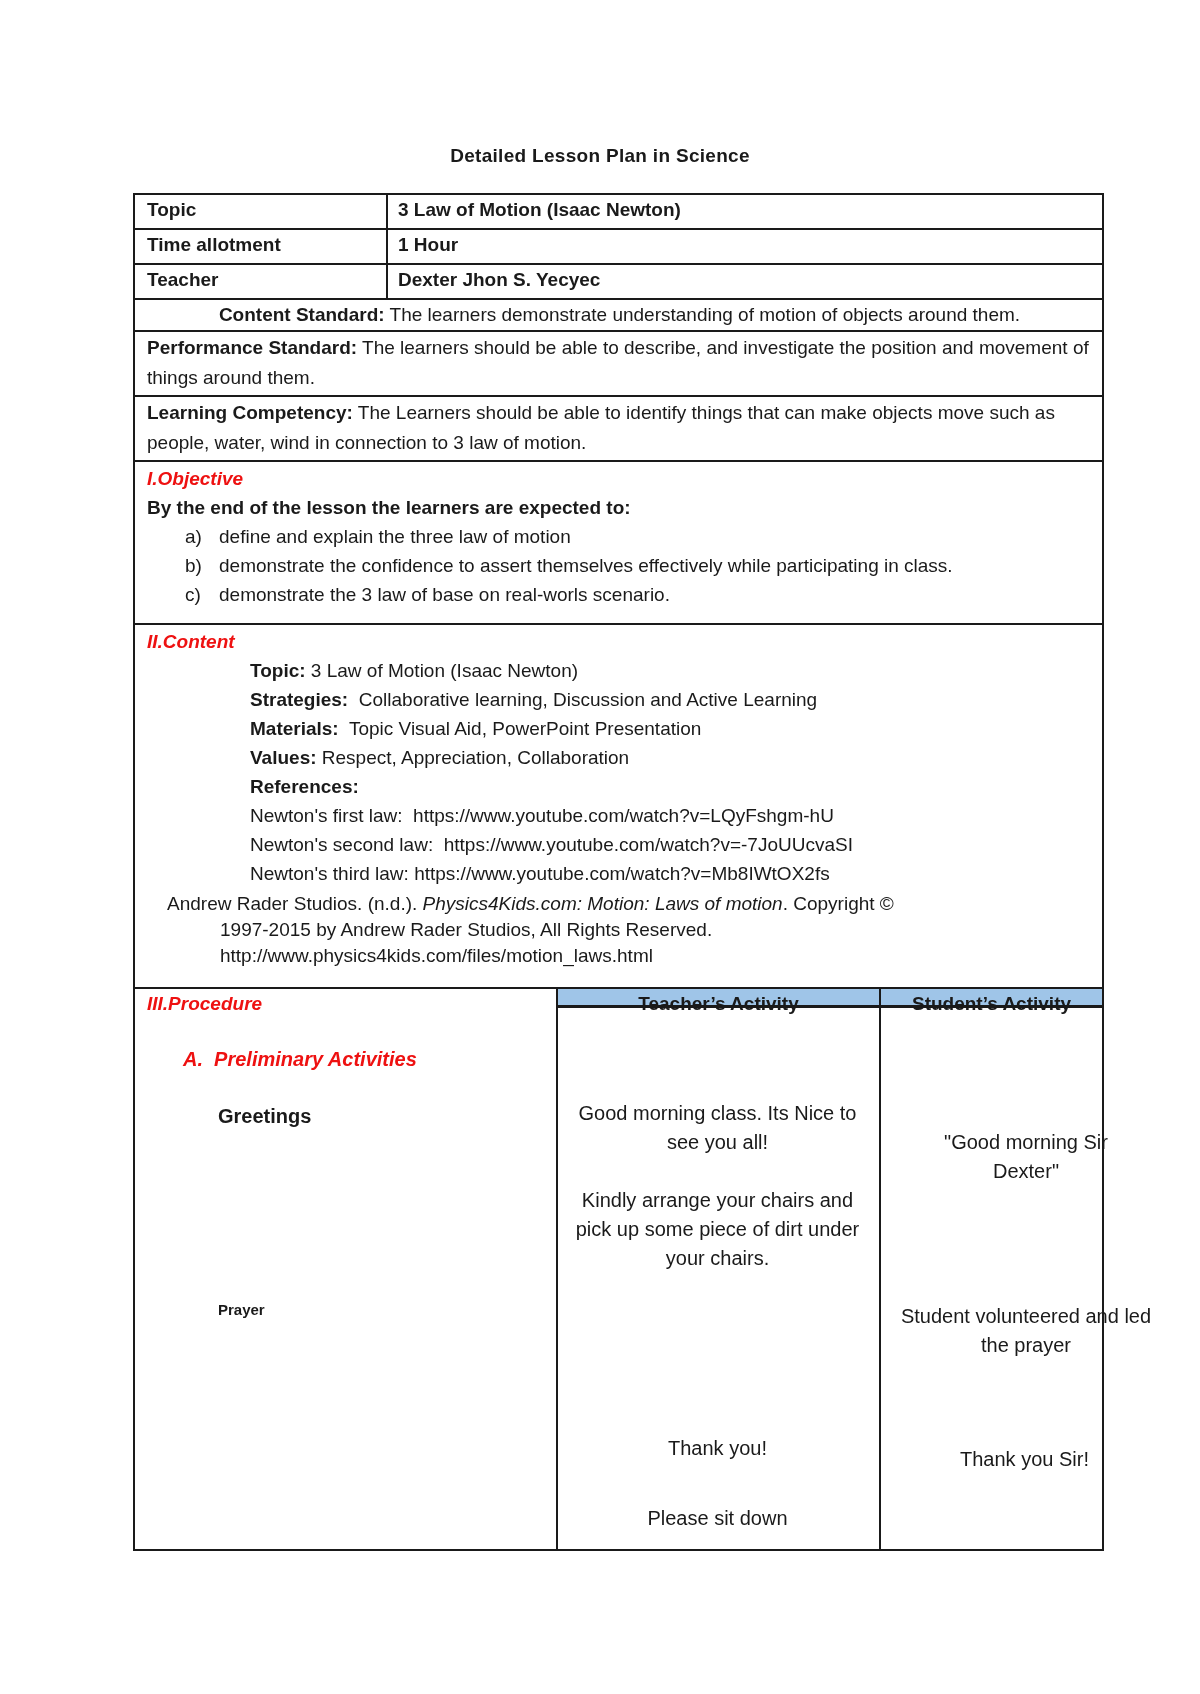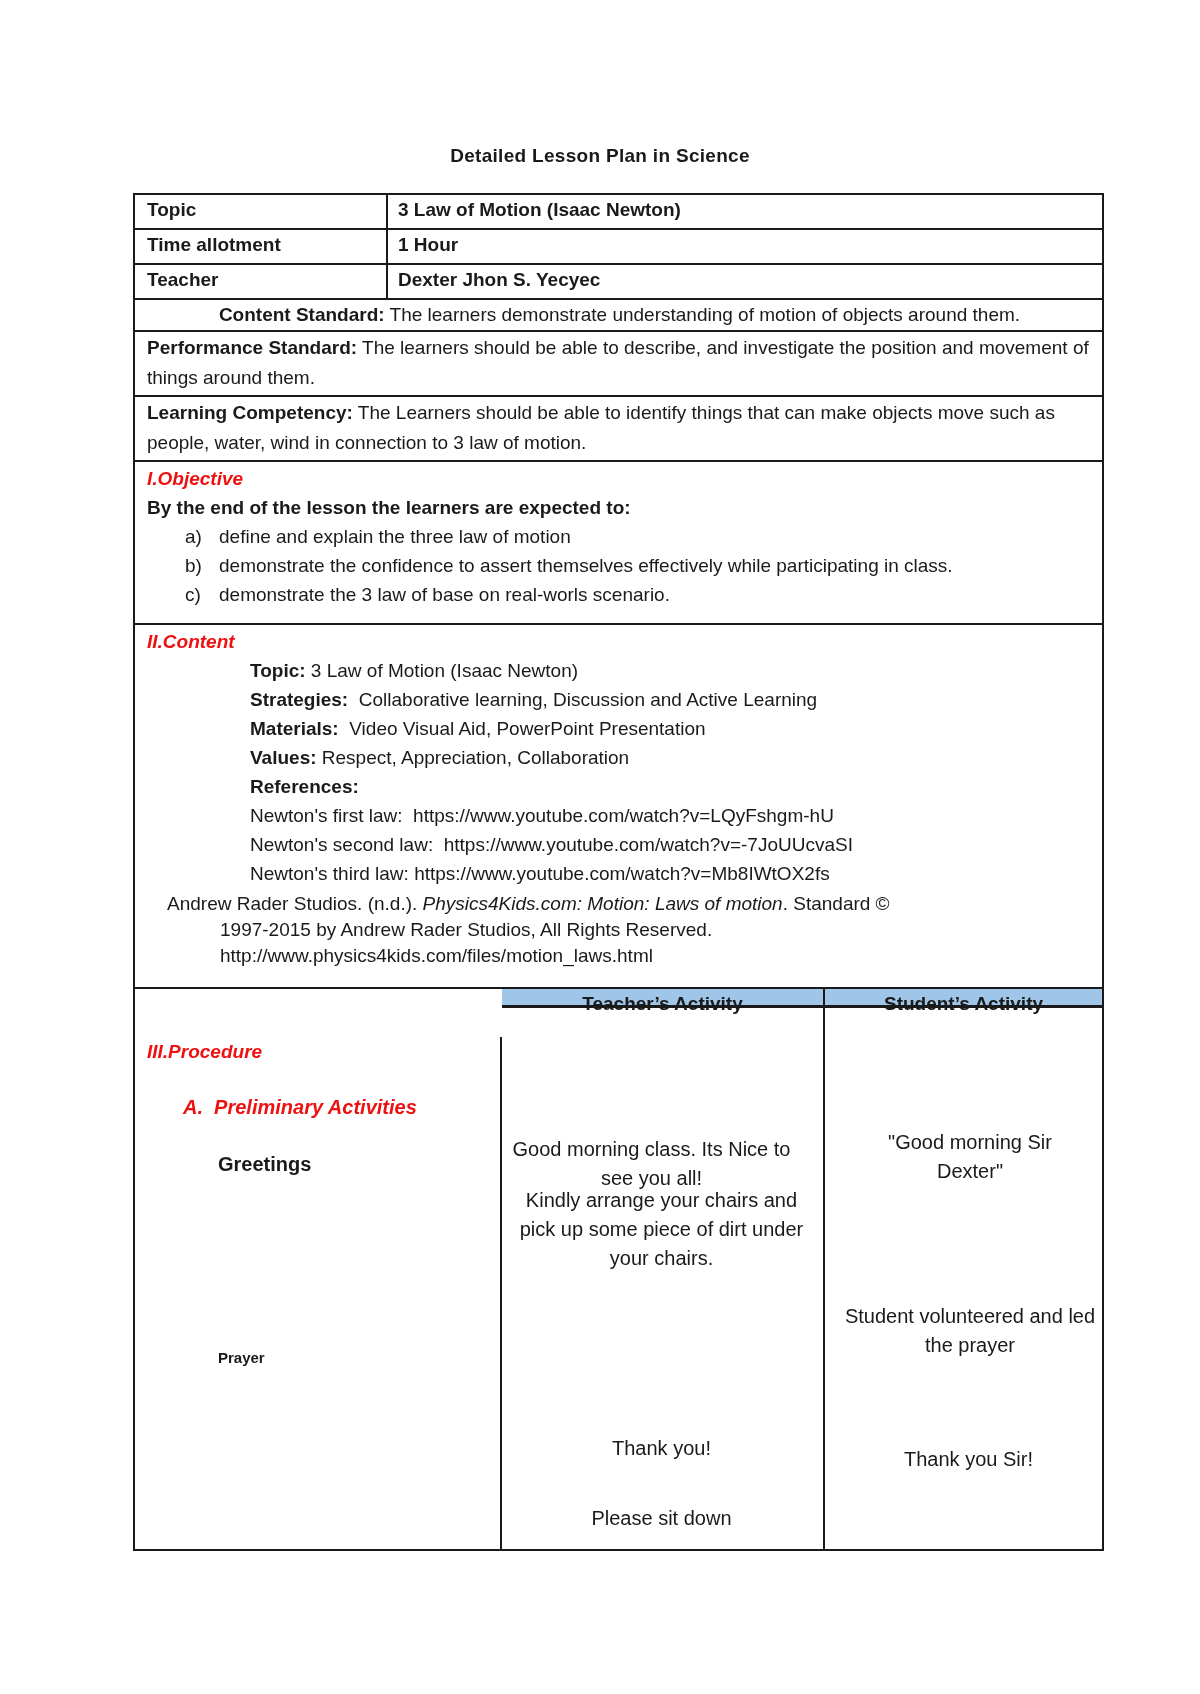--- a/index.html
+++ b/index.html
@@ -26,21 +26,21 @@
   .red-heading { color: #ee1111; font-weight: bold; font-style: italic; }
   .obj { padding: 2px 12px 14px 12px; line-height: 29px; }
   .obj ol { list-style: none; margin: 0; padding: 0 0 0 38px; }
   .obj li { display: flex; }
   .obj li .m { width: 34px; }
   .content { padding: 2px 12px 34px 12px; line-height: 29px; height: 364px; box-sizing: border-box; }
   .content .ind { padding-left: 103px; }
   .content .cite { padding-left: 20px; margin-top: 3px; line-height: 26px; }
   .content .cite .cont { padding-left: 53px; }
   .proc { display: flex; height: 560px; }
-  .proc .c1 { width: 367px; border-right: 2px solid #1a1a1a; box-sizing: border-box; position: relative; margin-top: 48px; }
+  .proc .c1 { width: 423px; border-right: 2px solid #1a1a1a; box-sizing: border-box; position: relative; }
   .proc .c2 { width: 323px; border-right: 2px solid #1a1a1a; box-sizing: border-box; position: relative; }
   .proc .c3 { flex: 1; position: relative; border-radius: 15px; }
   .hdr-cell {
     height: 19px; background: #9fc5e8; border-bottom: 3px solid #1a1a1a;
     text-align: center; font-weight: bold; line-height: 29px; font-size: 19px; box-sizing: border-box;
   }
   .abs { position: absolute; }
   .ctext { text-align: center; line-height: 29px; font-size: 20px; }
 </style>
 </head>
@@ -89,43 +89,43 @@
           <span class="m">c)</span>
           <span>demonstrate the 3 law of base on real-worls scenario.</span>
         </li>
     </ol>
   </div>
 
   <div class="row content">
     <div class="red-heading">II.Content</div>
     <div class="ind"><span class="b">Topic:</span><span> 3 Law of Motion (Isaac Newton)</span></div>
     <div class="ind"><span class="b">Strategies:</span><span style="white-space:pre">  Collaborative learning, Discussion and Active Learning</span></div>
-    <div class="ind"><span class="b">Materials:</span><span style="white-space:pre">  Video Visual Aid, PowerPoint Presentation</span></div>
+    <div class="ind"><span class="b">Materials:</span><span style="white-space:pre">  Topic Visual Aid, PowerPoint Presentation</span></div>
     <div class="ind"><span class="b">Values:</span><span> Respect, Appreciation, Collaboration</span></div>
     <div class="ind b">References:</div>
     <div class="ind" style="white-space:pre">Newton's first law:  https://www.youtube.com/watch?v=LQyFshgm-hU</div>
     <div class="ind" style="white-space:pre">Newton's second law:  https://www.youtube.com/watch?v=-7JoUUcvaSI</div>
     <div class="ind">Newton's third law: https://www.youtube.com/watch?v=Mb8IWtOX2fs</div>
     <div class="cite">
-      <span>Andrew Rader Studios. (n.d.). </span><i>Physics4Kids.com: Motion: Laws of motion</i><span>. Standard ©</span>
+      <span>Andrew Rader Studios. (n.d.). </span><i>Physics4Kids.com: Motion: Laws of motion</i><span>. Copyright ©</span>
       <div class="cont">1997-2015 by Andrew Rader Studios, All Rights Reserved.</div>
       <div class="cont">http://www.physics4kids.com/files/motion_laws.html</div>
     </div>
   </div>
 
   <div class="row proc">
     <div class="c1">
       <div class="red-heading" style="padding-left:12px;line-height:29px;">III.Procedure</div>
       <div class="abs red-heading" style="left:48px;top:59px;white-space:pre;font-size:20px;">A.  Preliminary Activities</div>
       <div class="abs b" style="left:83px;top:116px;font-size:20px;">Greetings</div>
       <div class="abs b" style="left:83px;top:312px;font-size:15px;">Prayer</div>
     </div>
     <div class="c2">
       <div class="hdr-cell">Teacher’s Activity</div>
-      <div class="abs ctext" style="left:8px;width:283px;top:110px;margin-top:36px;">Good morning class. Its Nice to see you all!</div>
+      <div class="abs ctext" style="left:18px;width:283px;top:110px;">Good morning class. Its Nice to see you all!</div>
       <div class="abs ctext" style="left:8px;width:303px;top:197px;">Kindly arrange your chairs and pick up some piece of dirt under your chairs.</div>
       <div class="abs ctext" style="left:0;width:319px;top:445px;">Thank you!</div>
       <div class="abs ctext" style="left:0;width:319px;top:515px;">Please sit down</div>
     </div>
     <div class="c3">
       <div class="hdr-cell">Student’s Activity</div>
       <div class="abs ctext" style="left:40px;width:210px;top:139px;">"Good morning Sir Dexter"</div>
       <div class="abs ctext" style="left:10px;width:270px;top:313px;">Student volunteered and led the prayer</div>
       <div class="abs ctext" style="left:0;width:287px;top:456px;">Thank you Sir!</div>
     </div>

